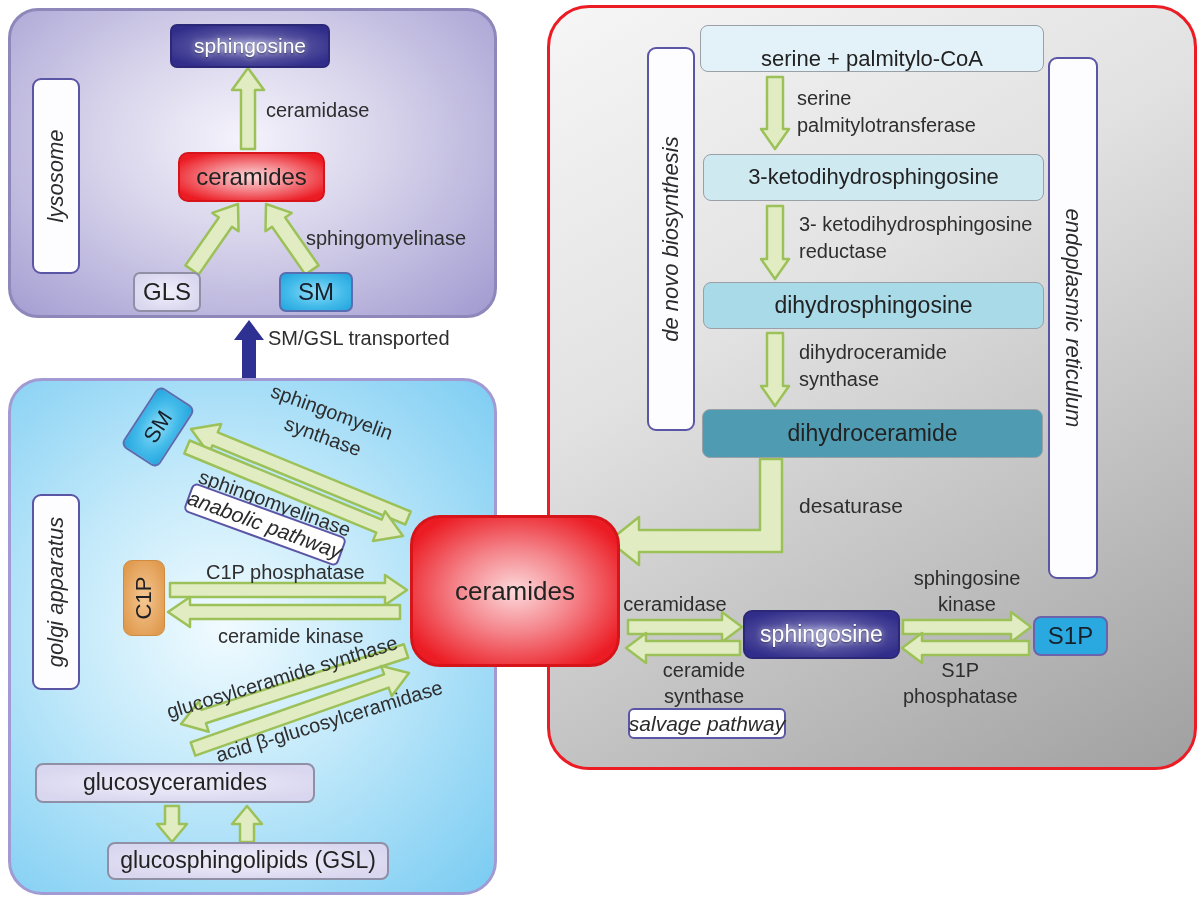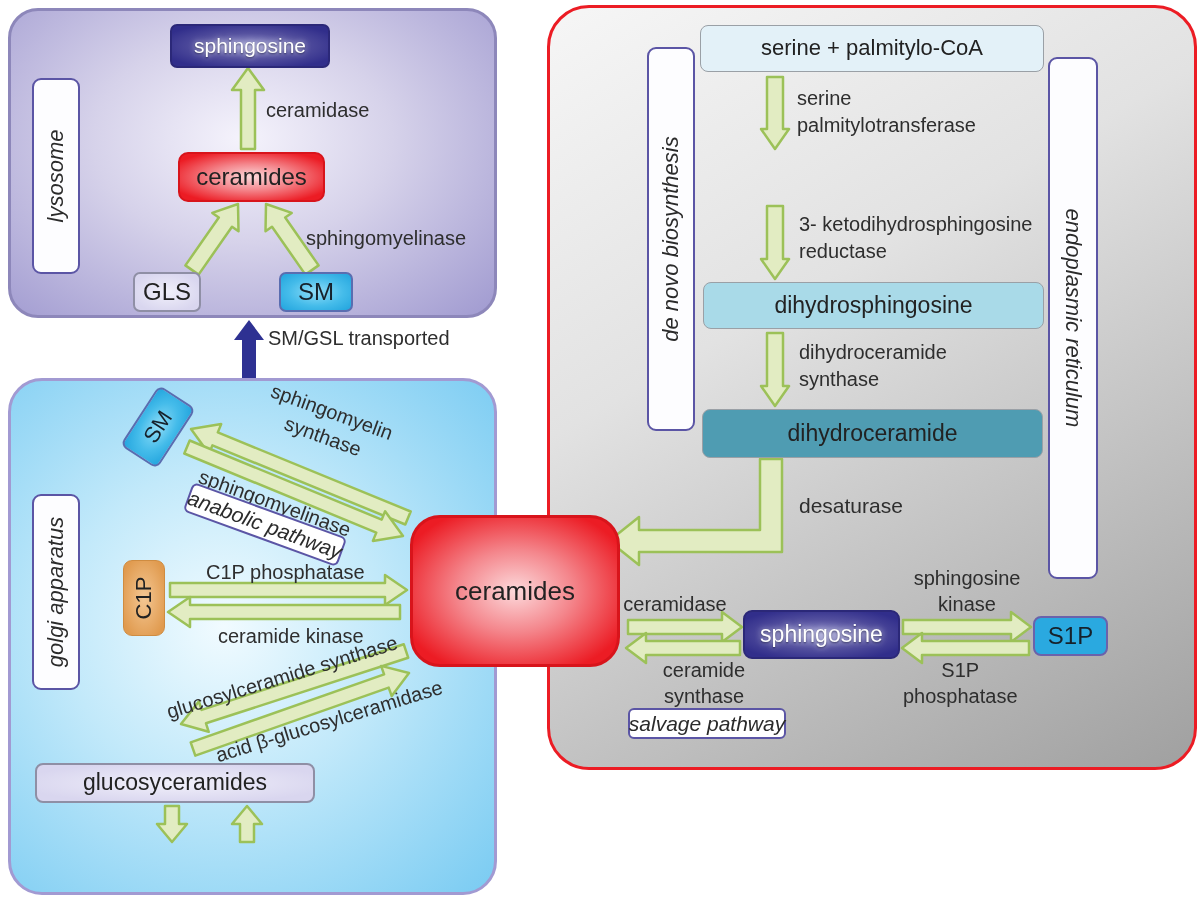--- a/index.html
+++ b/index.html
@@ -151,39 +151,45 @@
   <div class="node orange-node" style="left:123px; top:560px; width:42px; height:76px; font-size:22px;">
     <span style="transform:rotate(-90deg);">C1P</span>
   </div>
   <div class="lbl" style="left:206px; top:559px;">C1P phosphatase</div>
   <div class="lbl" style="left:218px; top:623px;">ceramide kinase</div>
   <div class="lbl center" style="left:152px; top:664px; width:260px; transform:rotate(-17deg);">glucosylceramide synthase</div>
   <div class="lbl center" style="left:198px; top:708px; width:262px; transform:rotate(-17deg);">acid β-glucosylceramidase</div>
   <div class="node lav-node" style="left:35px; top:763px; width:280px; height:40px; font-size:23px; border-radius:8px;">
     <span>glucosyceramides</span>
   </div>
+  <div class="node lav-node" style="left:107px; top:842px; width:282px; height:38px; font-size:23px; border-radius:8px;">
+    <span>glucosphingolipids (GSL)</span>
+  </div>
 
   <div class="node red-node" style="left:410px; top:515px; width:210px; height:152px; font-size:26px; border-radius:30px; border-width:3px;">
     <span>ceramides</span>
   </div>
 
   <div class="vlabel rot-ccw" style="left:647px; top:47px; width:48px; height:384px;">
     <span>de novo biosynthesis</span>
   </div>
   <div class="vlabel rot-cw" style="left:1048px; top:57px; width:50px; height:522px;">
     <span>endoplasmic reticulum</span>
   </div>
 
-  <div class="node chain-node" style="left:700px; top:25px; width:344px; height:47px; font-size:22px; background:#e3f1f8;">
+  <div class="node chain-node" style="left:700px; top:25px; width:344px; height:47px; font-size:22px; background:#e3f1f8;align-items:flex-end;">
     <span>serine + palmitylo-CoA</span>
   </div>
   <div class="lbl" style="left:797px; top:85px; line-height:27px;">
     <div>serine</div>
     <div>palmitylotransferase</div>
   </div>
+  <div class="node chain-node" style="left:703px; top:154px; width:341px; height:47px; font-size:22px; background:#cfe9f1;">
+    <span>3-ketodihydrosphingosine</span>
+  </div>
   <div class="lbl" style="left:799px; top:211px; line-height:27px;">
     <div>3- ketodihydrosphingosine</div>
     <div>reductase</div>
   </div>
   <div class="node chain-node" style="left:703px; top:282px; width:341px; height:47px; font-size:23px; background:#a9dae8;">
     <span>dihydrosphingosine</span>
   </div>
   <div class="lbl" style="left:799px; top:339px; line-height:27px;">
     <div>dihydroceramide</div>
     <div>synthase</div>

